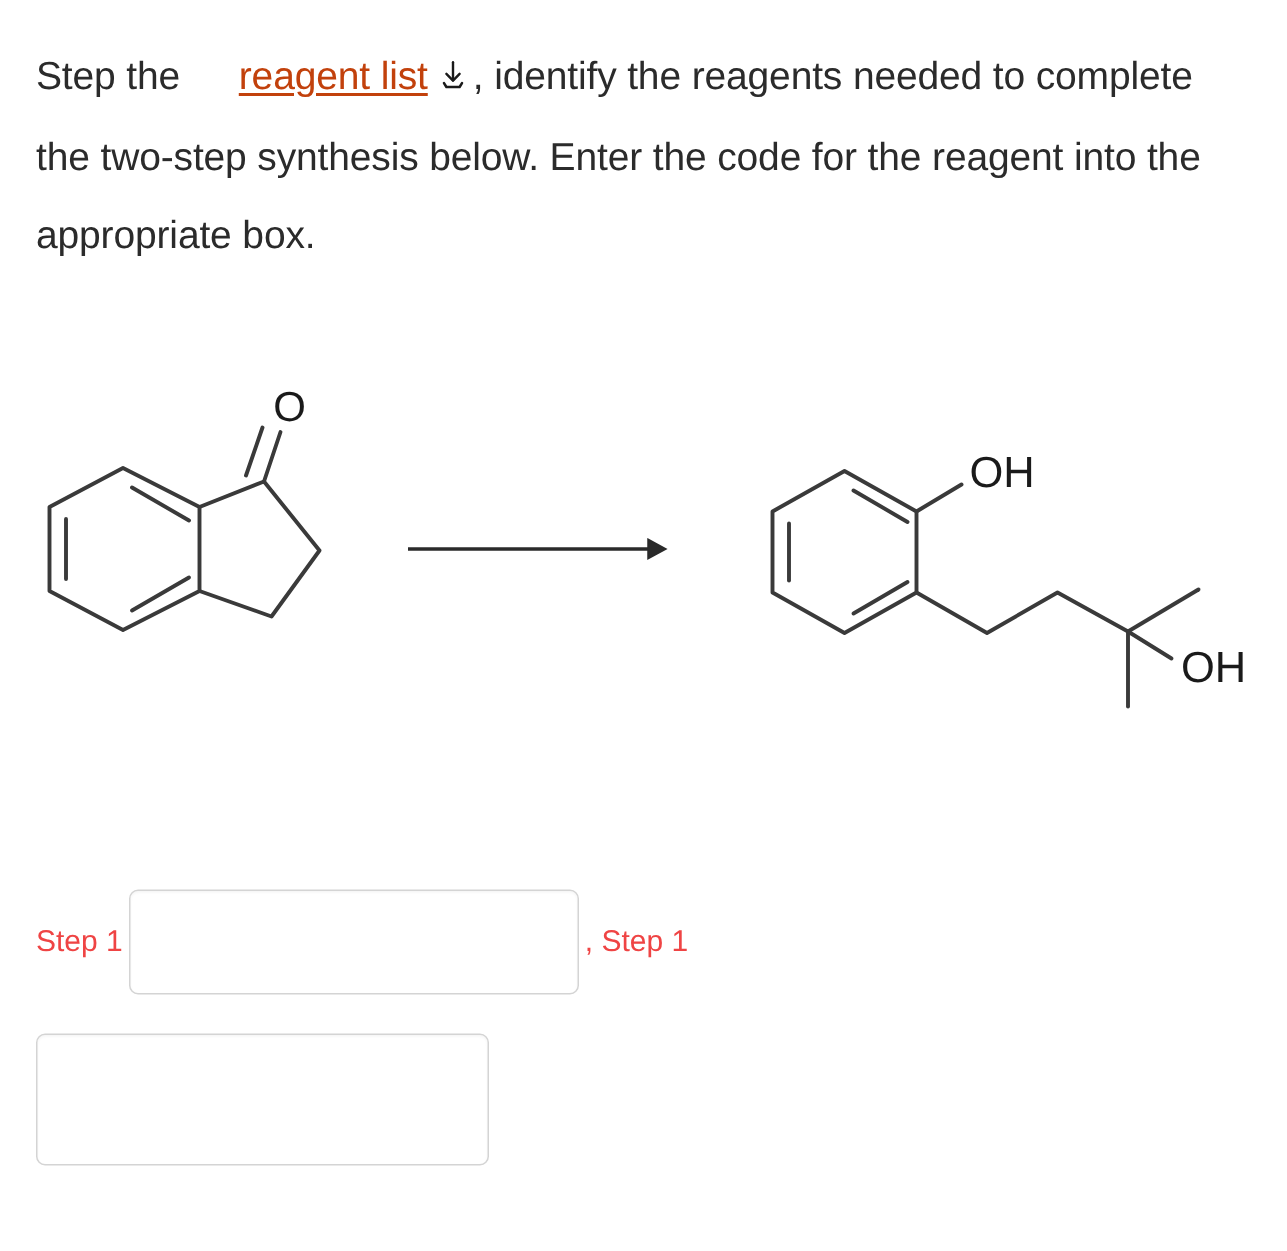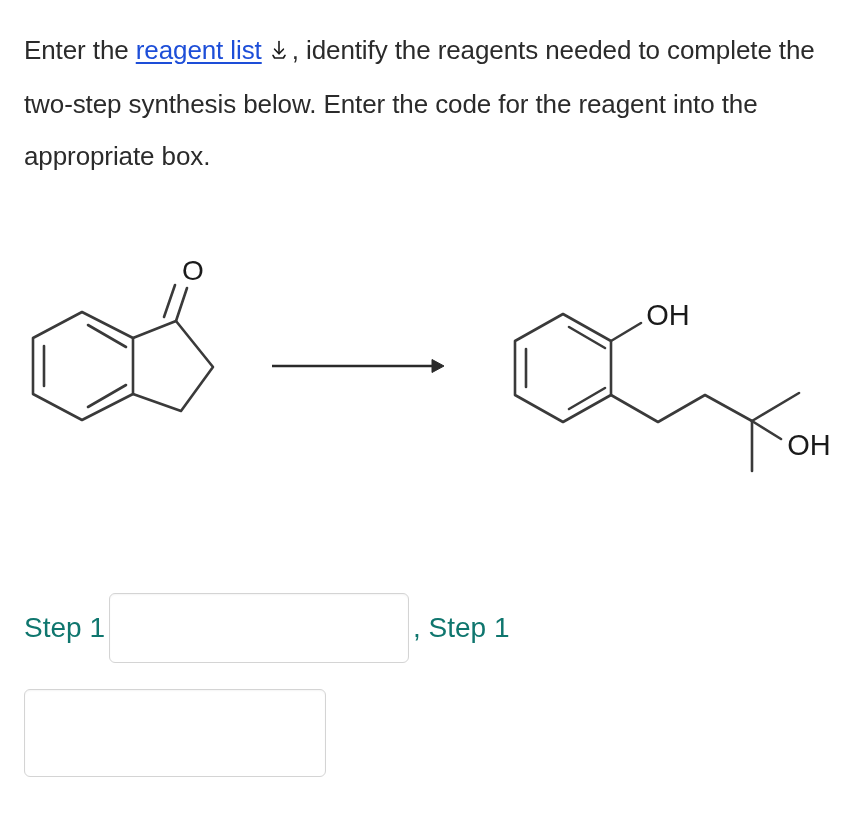--- a/index.html
+++ b/index.html
@@ -23,24 +23,25 @@
     position: absolute;
     left: 24px;
     top: 24px;
     width: 812px;
     font-size: 26px;
     line-height: 52px;
     color: #2b2b2b;
     letter-spacing: -0.1px;
   }
   #prompt .link {
-    color: #1d4ed8;
+    color: #c2410c;
     text-decoration: underline;
     text-underline-offset: 3px;
     cursor: pointer;
+    margin-left: 32px;
   }
   #prompt .dl-icon {
     display: inline-block;
     vertical-align: -2px;
     margin: 0 2px 0 6px;
     cursor: pointer;
   }
 
   
   #scheme {
@@ -56,22 +57,22 @@
   #answer-row {
     position: absolute;
     left: 24px;
     top: 588px;
     width: 620px;
     height: 80px;
     display: flex;
     align-items: center;
   }
   .step-label {
-    font-size: 28px;
-    color: #0f766e;
+    font-size: 20px;
+    color: #ef4444;
     white-space: pre;
   }
   .answer-input {
     width: 300px;
     height: 70px;
     box-sizing: border-box;
     margin: 0 4px;
     border: 1px solid #d4d4d4;
     border-radius: 6px;
     background: #ffffff;
@@ -98,21 +99,21 @@
     font-family: "Liberation Sans", "DejaVu Sans", sans-serif;
     font-size: 22px;
     color: #2b2b2b;
     padding: 0 10px;
     outline: none;
   }
 </style>
 </head>
 <body>
 
-<div id="prompt"><span>Enter the </span><a class="link" href="#">reagent list</a><span class="dl-icon"><svg width="22" height="22" viewBox="0 0 22 22" aria-hidden="true">
+<div id="prompt"><span>Step the </span><a class="link" href="#">reagent list</a><span class="dl-icon"><svg width="22" height="22" viewBox="0 0 22 22" aria-hidden="true">
       <path d="M11 2.5 L11 14.5" stroke="#1a1a1a" stroke-width="1.6" fill="none" stroke-linecap="round"></path>
       <path d="M6.6 10.2 L11 14.8 L15.4 10.2" stroke="#1a1a1a" stroke-width="1.6" fill="none" stroke-linecap="round" stroke-linejoin="round"></path>
       <path d="M5 16.4 L6.6 19 L15.4 19 L17 16.4" stroke="#1a1a1a" stroke-width="1.7" fill="none" stroke-linecap="round" stroke-linejoin="round"></path>
     </svg></span><span>, identify the reagents needed to complete the two-step synthesis below. Enter the code for the reagent into the appropriate box.</span></div>
 
 <div id="scheme">
   <svg width="858" height="300" viewBox="0 238 858 300" xmlns="http://www.w3.org/2000/svg">
 
     <g fill="none" stroke="#3a3a3a" stroke-width="2.6" stroke-linecap="round" stroke-linejoin="round">
 

